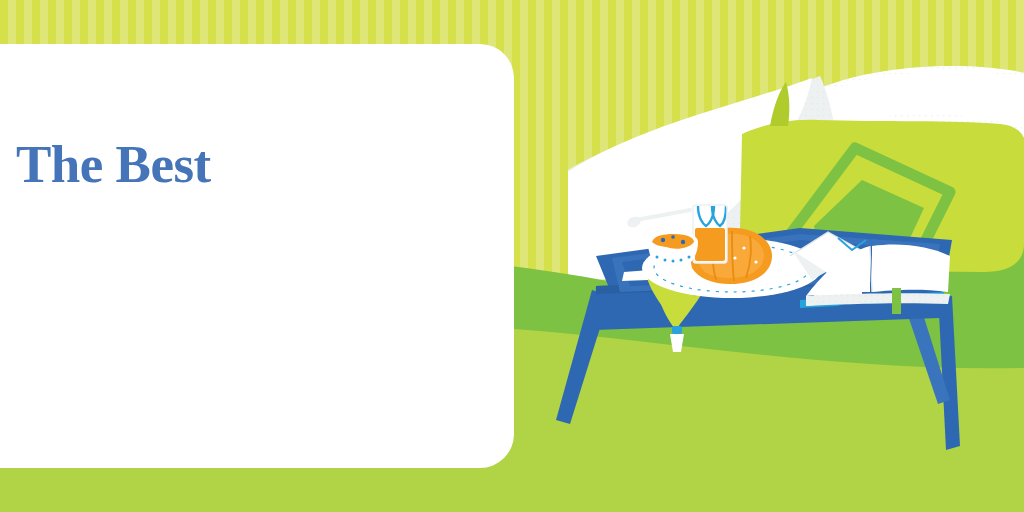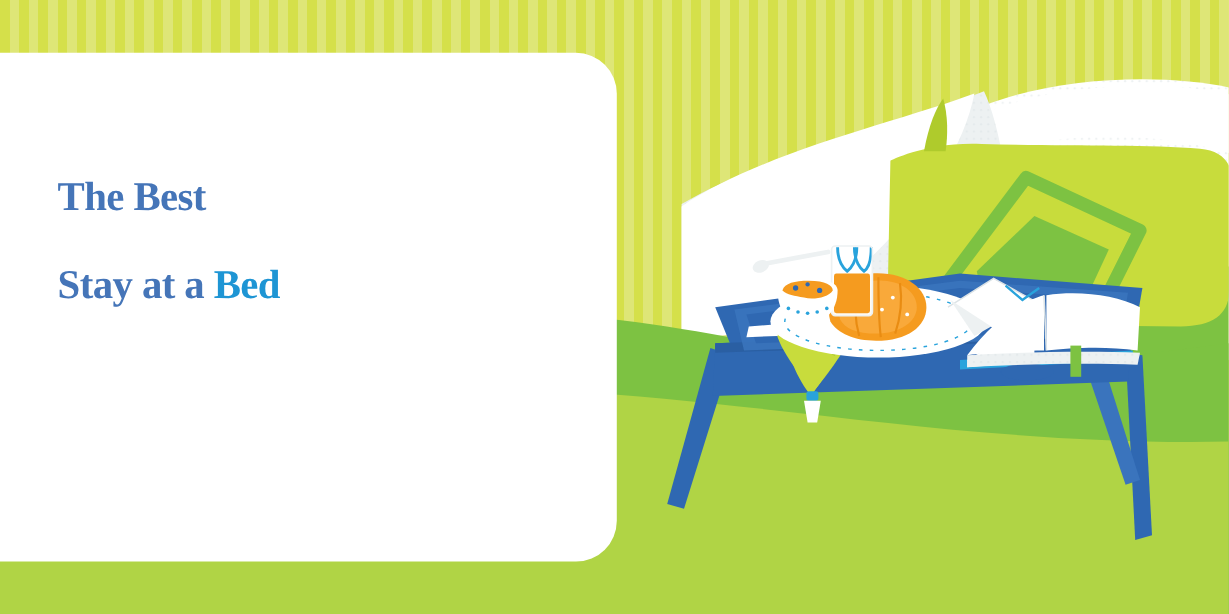--- a/index.html
+++ b/index.html
@@ -31,25 +31,24 @@
     border-radius:0 34px 34px 0;
     box-shadow:0 0 0 0 rgba(0,0,0,0);
   }
 
   .headline{
     position:absolute;
     left:56px; top:84px;
     width:440px;
     font-family:"Liberation Serif", serif;
     font-weight:700;
-    font-size:34px;
+    font-size:53px;
     line-height:73px;
     letter-spacing:-0.5px;
     color:#4575B8;
-    margin-left:32px;
     -webkit-font-smoothing:antialiased;
   }
   .headline .accent{color:#1E95D4;}
   .headline .ln{display:block;white-space:nowrap;}
 
   
   .illus{position:absolute;left:0;top:0;width:1024px;height:512px;}
 </style>
 </head>
 <body>
@@ -201,17 +200,16 @@
         <path d="M870 246 L872 292" fill="none" stroke="#DCE3E6" stroke-width="1.4"></path>
         <rect x="892" y="288" width="9" height="26" fill="#7DC242"></rect>
       </g>
 
     </g>
   </svg>
 
   <div class="card">
     <div class="headline">
       <span class="ln">The Best</span>
-      <span class="ln"><span>Stay at a </span><span class="accent">Bed</span></span>
     </div>
   </div>
 
 </div>
 
 </body></html>

